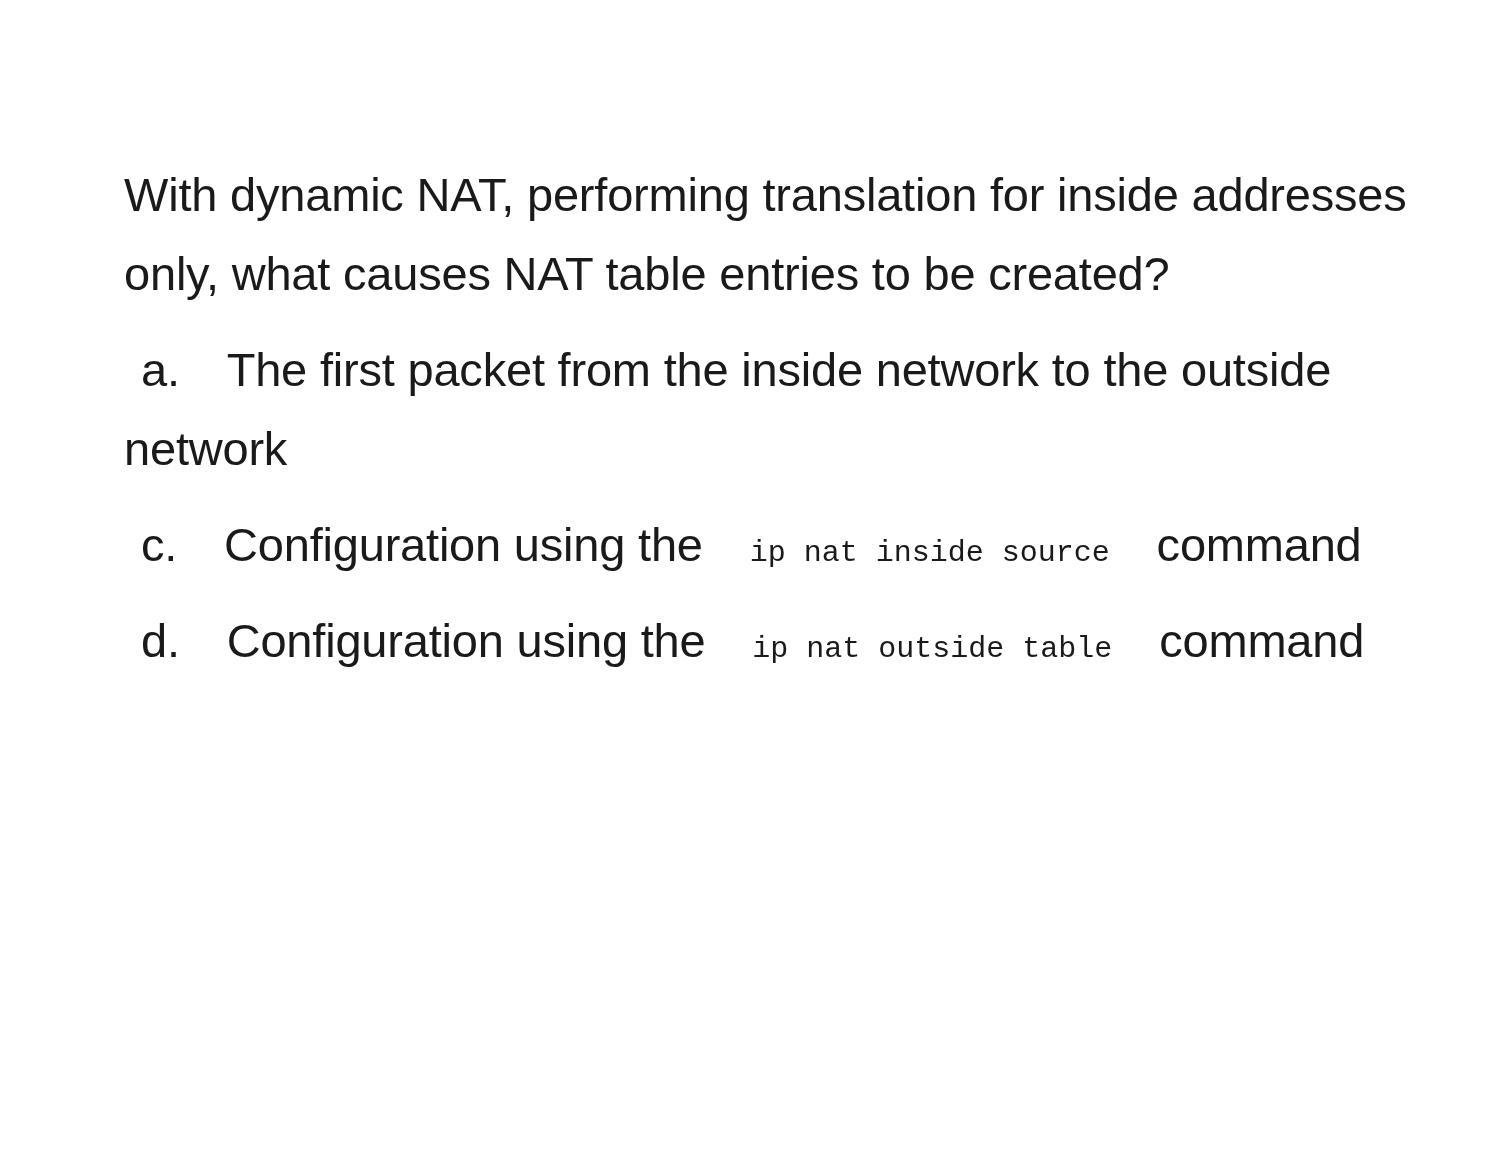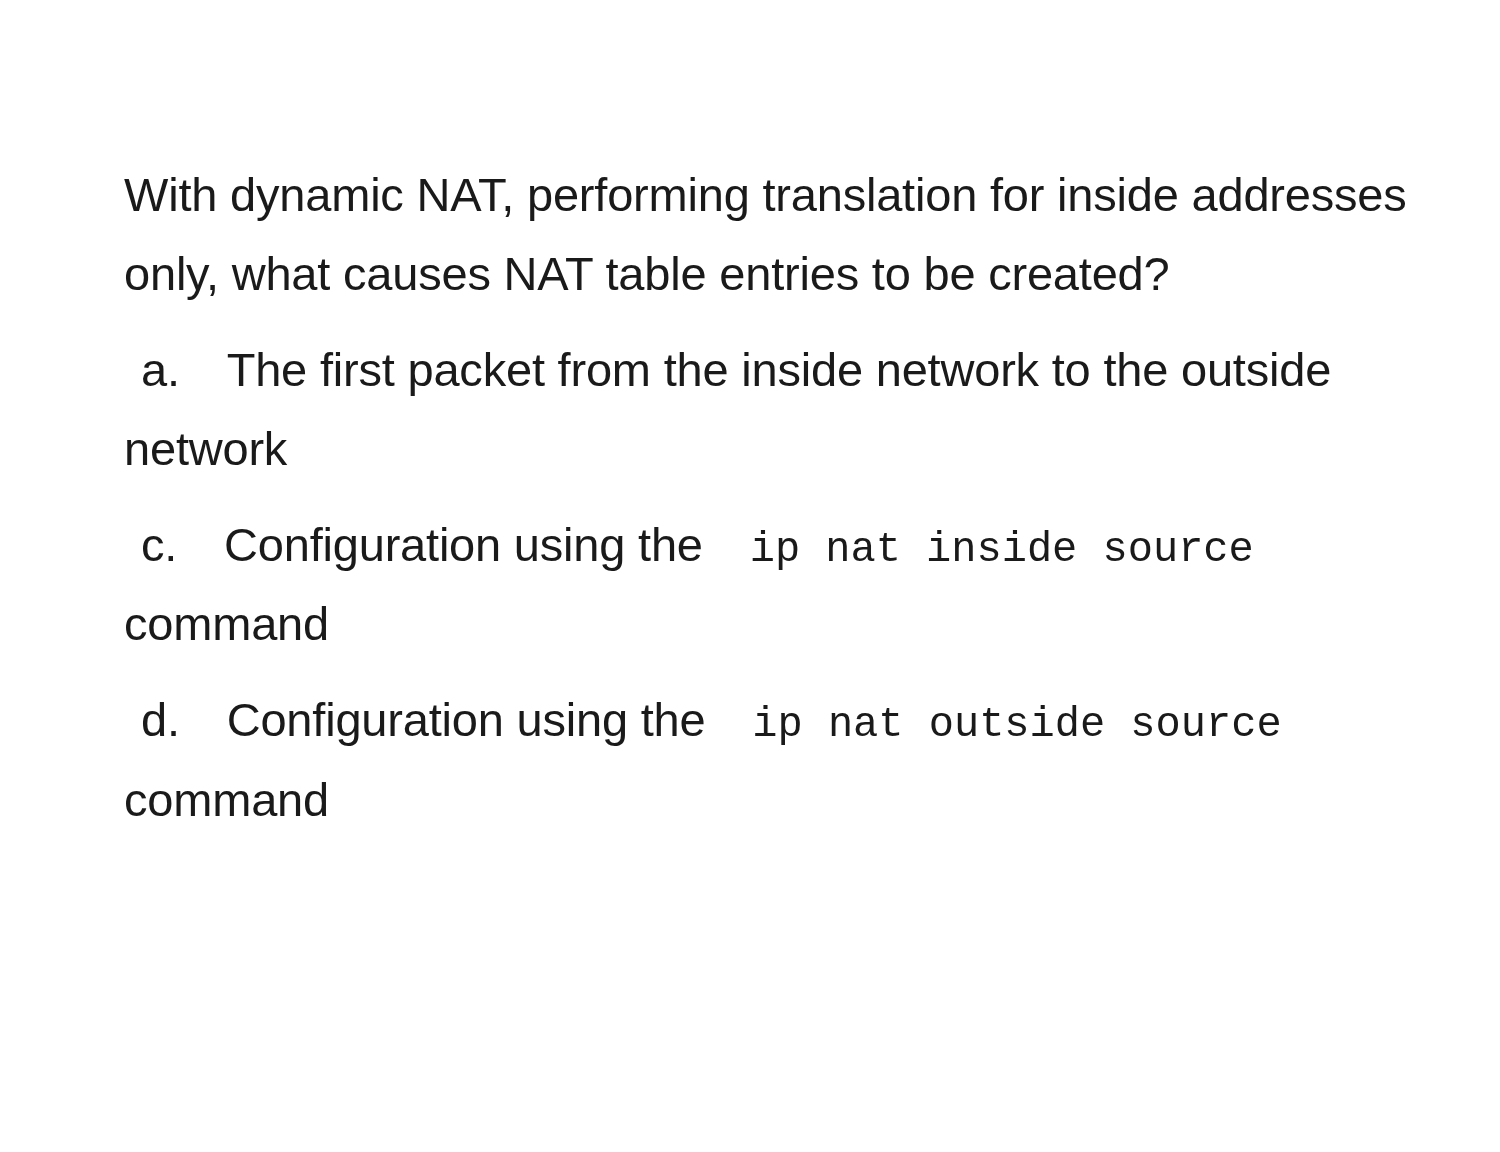--- a/index.html
+++ b/index.html
@@ -32,37 +32,37 @@
     letter-spacing: -0.2px;
   }
   .option .prefix {
     display: inline;
   }
   .option .text {
     display: inline;
   }
   .mono {
     font-family: "Menlo", "Consolas", "Courier New", monospace;
-    font-size: 42px;
+    font-size: 30px;
     letter-spacing: 0;
   }
 </style>
 </head>
 <body>
 
 <div class="page">
 
   <p class="question">With dynamic NAT, performing translation for inside addresses only, what causes NAT table entries to be created?</p>
 
   <p class="option">
     <span class="prefix">a. </span><span class="text">The first packet from the inside network to the outside network</span>
   </p>
 
 
   <p class="option">
     <span class="prefix">c. </span><span class="text">Configuration using the </span><span class="mono">ip nat inside source</span><span class="text"> command</span>
   </p>
 
   <p class="option">
-    <span class="prefix">d. </span><span class="text">Configuration using the </span><span class="mono">ip nat outside source</span><span class="text"> command</span>
+    <span class="prefix">d. </span><span class="text">Configuration using the </span><span class="mono">ip nat outside table</span><span class="text"> command</span>
   </p>
 
 </div>
 
 </body></html>

